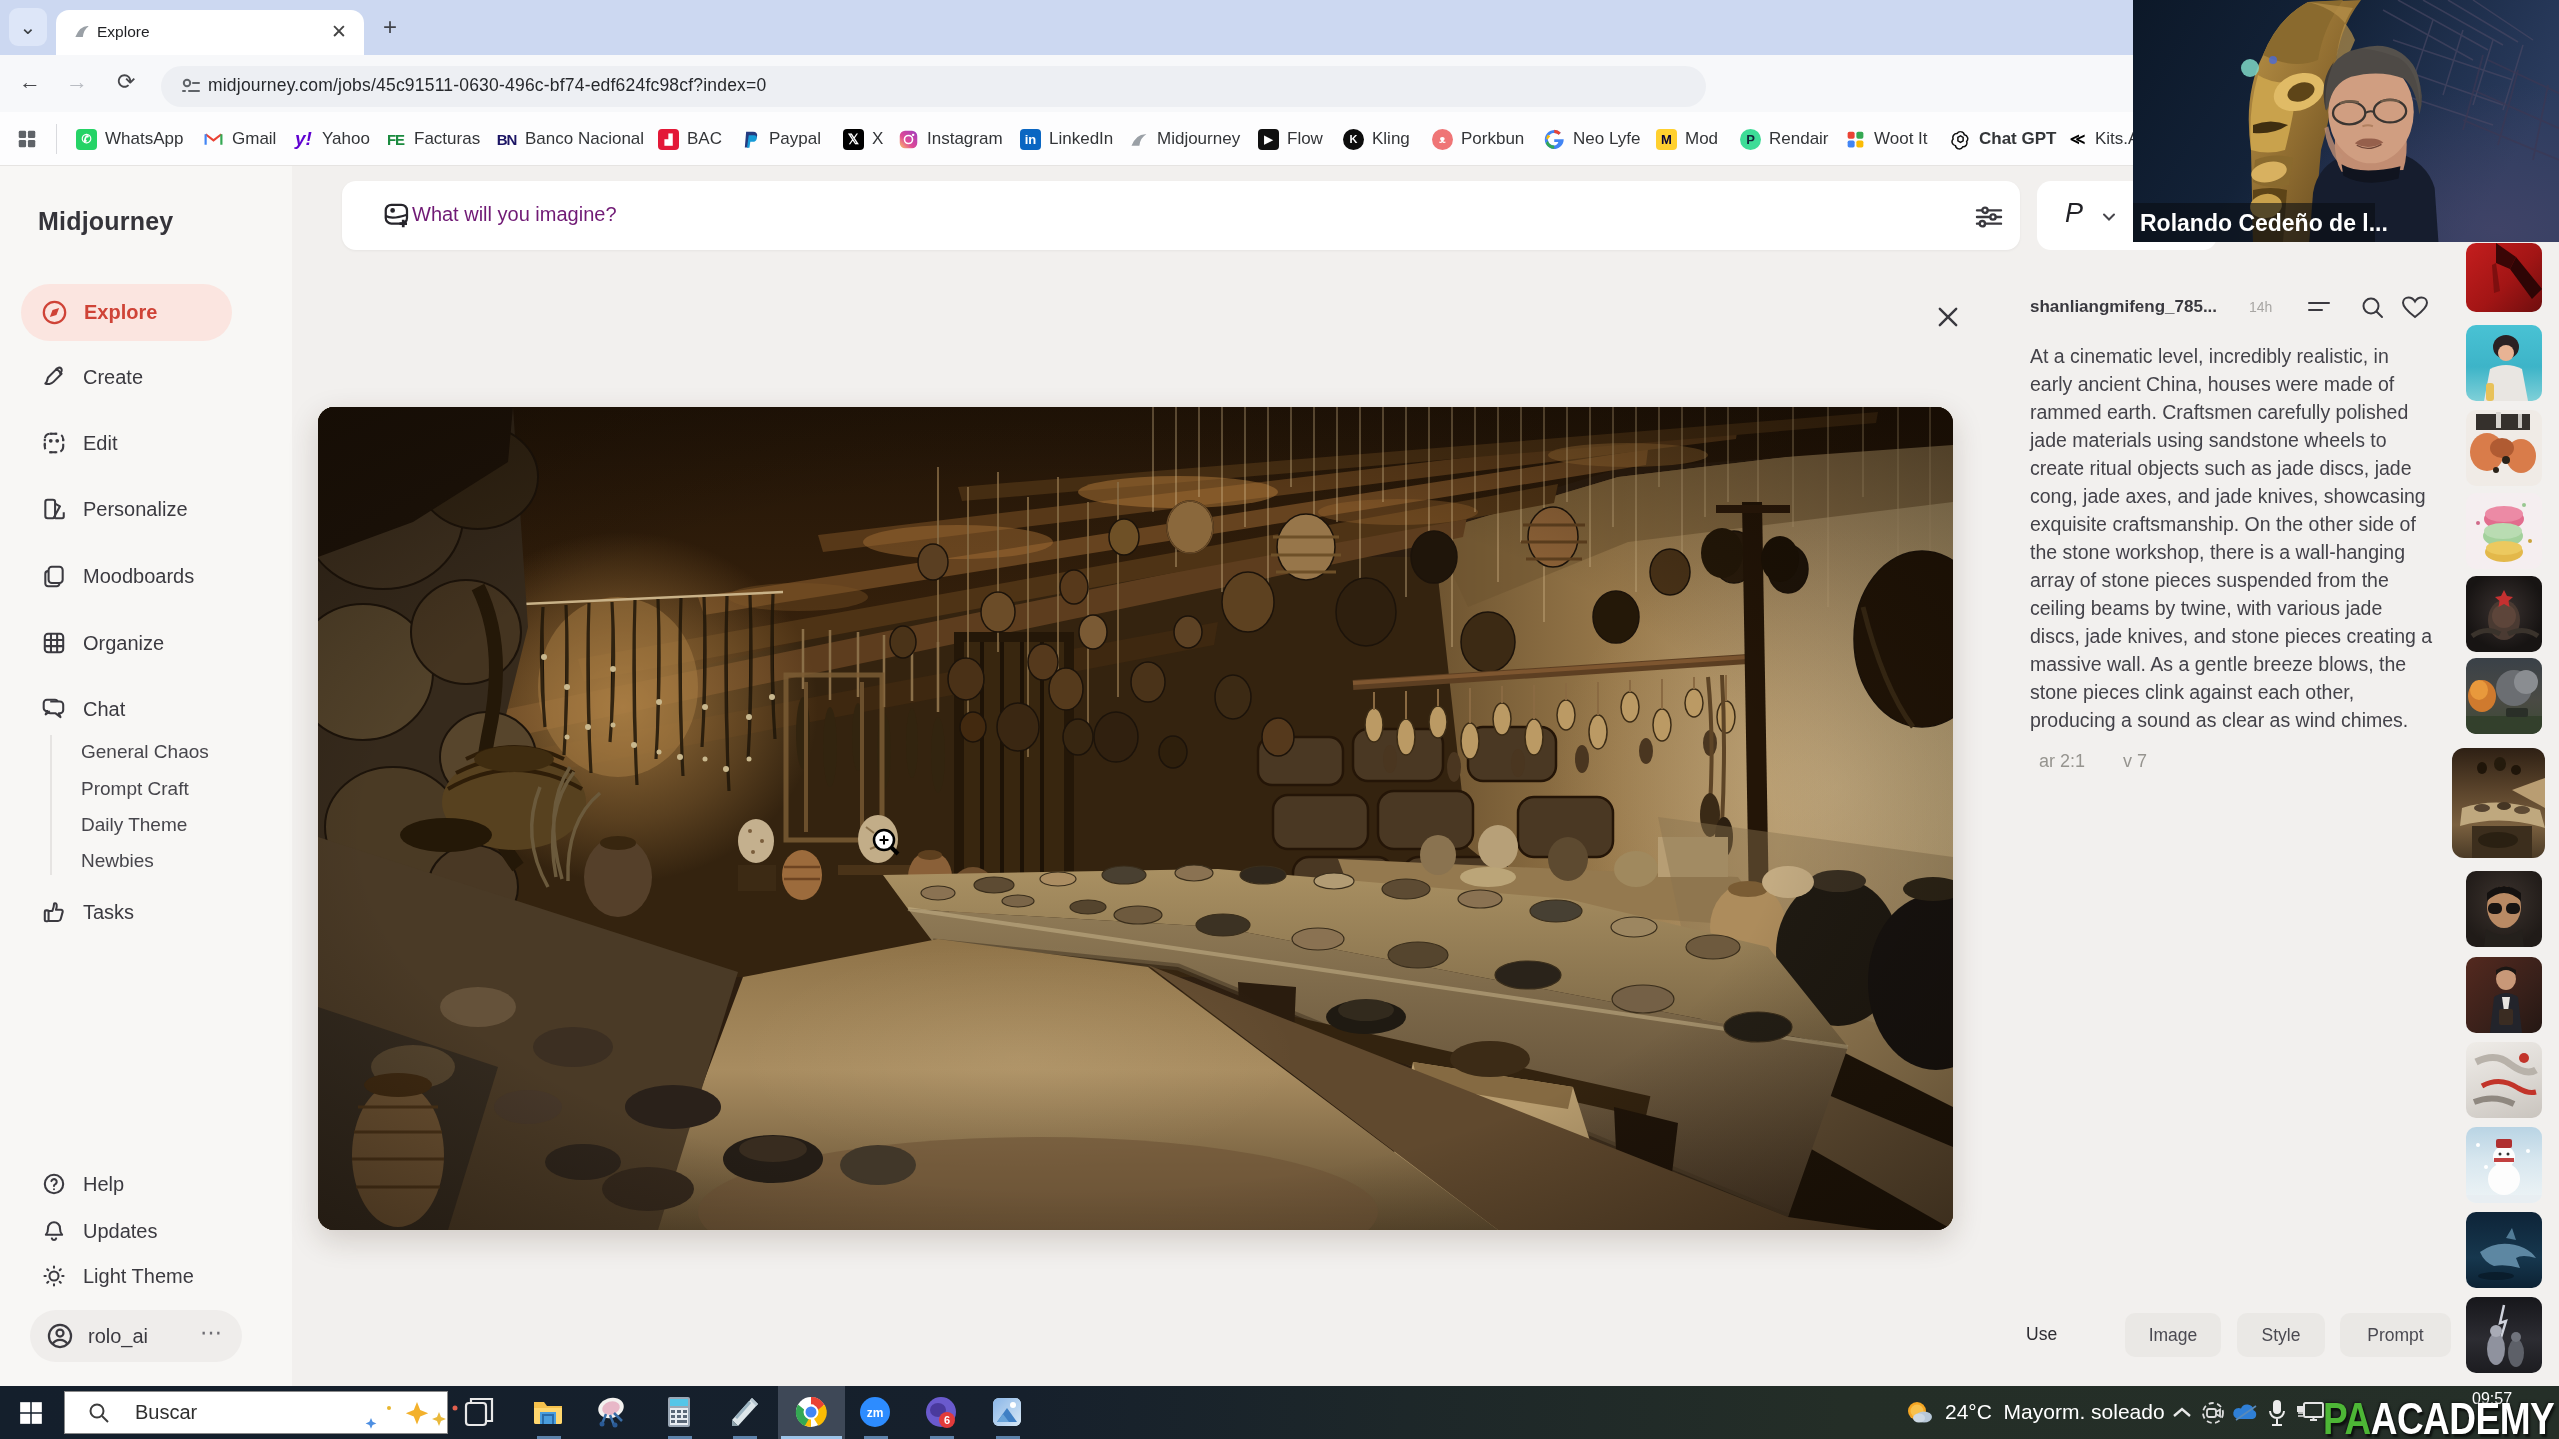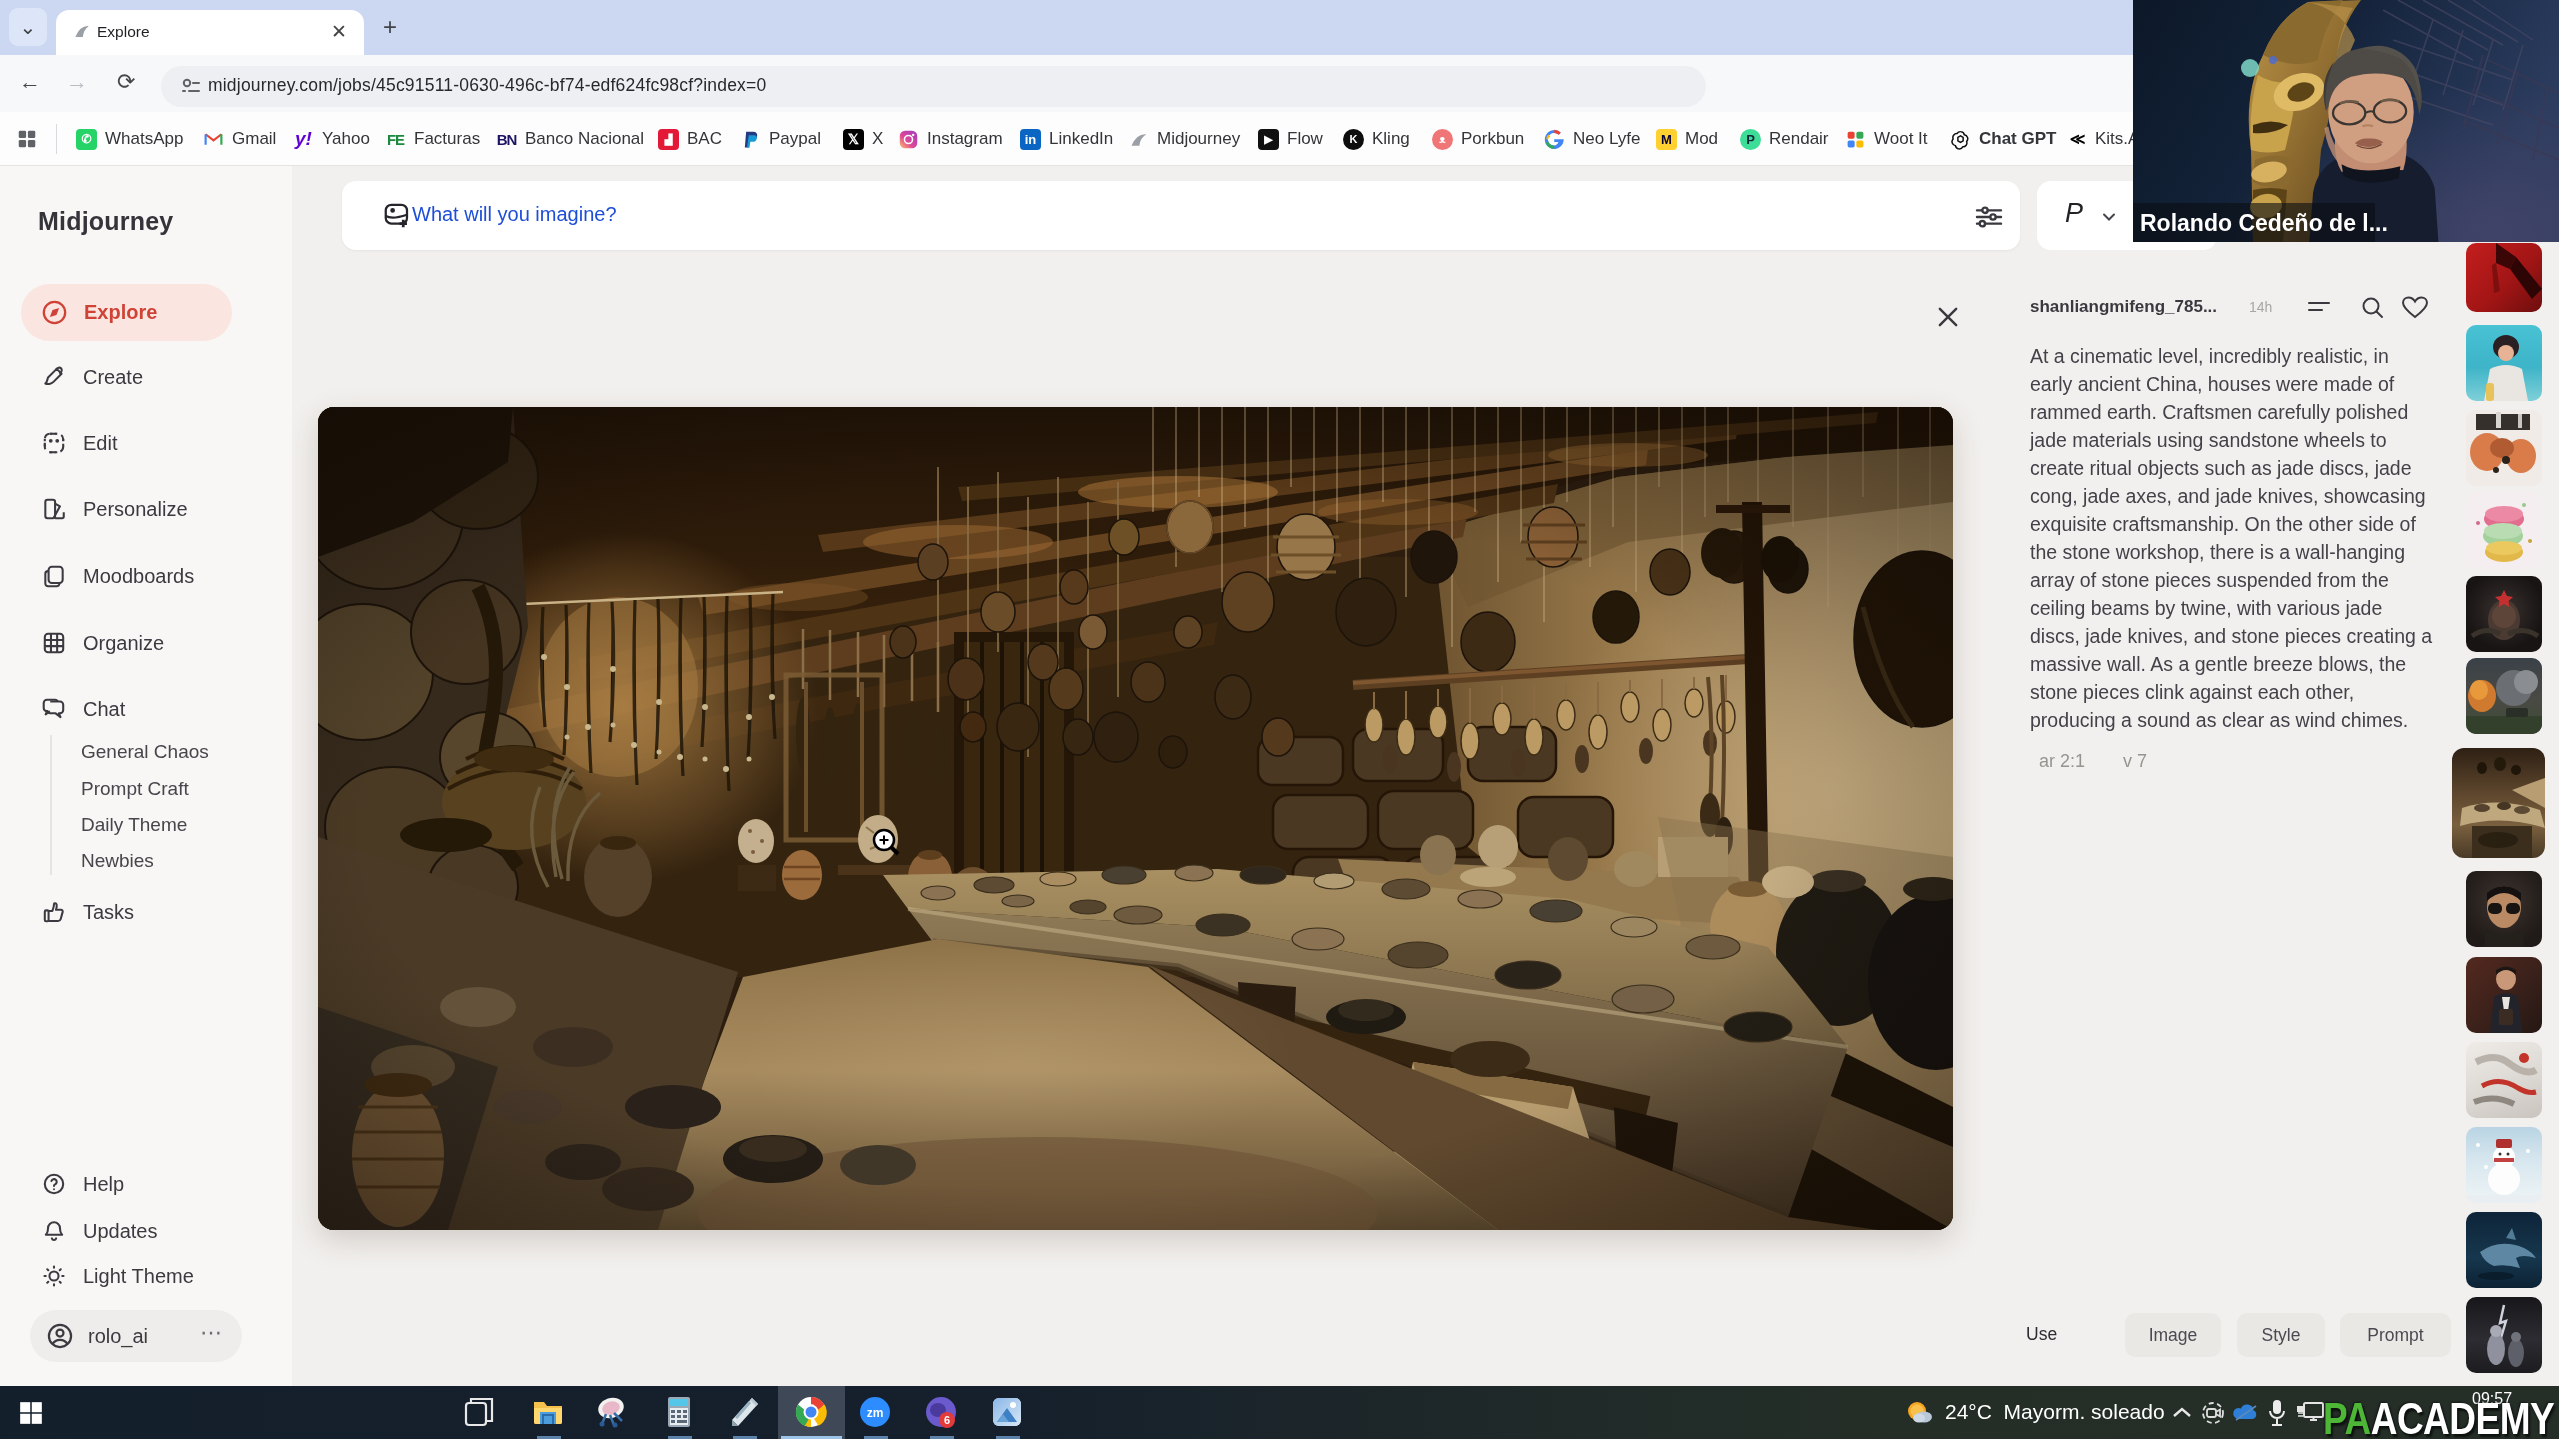--- a/index.html
+++ b/index.html
@@ -33,21 +33,21 @@
   .subitem { position:absolute; left:81px; font-size:19px; color:#47464c; }
   #subline { position:absolute; left:50px; top:569px; width:2px; height:140px; background:#e6e4e2; }
   .botitem { position:absolute; left:21px; width:250px; height:44px; display:flex; align-items:center; }
   .botitem svg { margin-left:20px; flex:none; }
   .botitem .lbl { margin-left:16px; font-size:20px; font-weight:500; color:#3b3a40; }
   #userpill { position:absolute; left:30px; top:1144px; width:212px; height:52px; border-radius:999px; background:#efedeb; display:flex; align-items:center; }
   #userpill .lbl { margin-left:14px; font-size:20px; font-weight:500; color:#3b3a40; }
   #userpill .dots { position:absolute; left:170px; top:10px; font-size:22px; color:#6d6c72; letter-spacing:2px; }
   
   #searchbar { position:absolute; left:342px; top:15px; width:1678px; height:69px; background:#fff; border-radius:14px; box-shadow:0 1px 3px rgba(0,0,0,.05); }
-  #searchbar .ph { position:absolute; left:70px; top:22px; font-size:20px; color:#1d4ed8; }
+  #searchbar .ph { position:absolute; left:70px; top:22px; font-size:20px; color:#701a75; }
   #filtericon { position:absolute; left:1630px; top:20px; }
   #pbtn { position:absolute; left:2037px; top:15px; width:180px; height:69px; background:#fff; border-radius:14px; }
   #pbtn .p { position:absolute; left:28px; top:17px; font-size:27px; font-style:italic; color:#212126; font-weight:500; }
   #pbtn .chev { position:absolute; left:62px; top:26px; }
   
   #closex { position:absolute; left:1934px; top:137px; width:28px; height:28px; }
   
   #mainimg { position:absolute; left:318px; top:241px; width:1635px; height:823px; border-radius:16px; overflow:hidden; box-shadow:0 10px 30px rgba(60,40,20,.18); }
   
   #rp-user { position:absolute; left:2030px; top:131px; font-size:17px; font-weight:600; color:#3a393f; }
@@ -817,20 +817,34 @@
   <text x="7" y="231" font-family="Liberation Sans" font-size="23" font-weight="bold" fill="#ffffff">Rolando Cedeño de l...</text>
 </svg>
 </div>
 <div id="taskbar">
   <svg style="position:absolute;left:18px;top:14px;" width="26" height="26" viewBox="0 0 24 24" fill="#fff">
       <rect x="2" y="2" width="9.3" height="9.3"></rect>
       <rect x="12.7" y="2" width="9.3" height="9.3"></rect>
       <rect x="2" y="12.7" width="9.3" height="9.3"></rect>
       <rect x="12.7" y="12.7" width="9.3" height="9.3"></rect>
     </svg>
+  <div id="tb-search">
+    <svg style="margin-left:22px;" width="24" height="24" viewBox="0 0 24 24" fill="none" stroke="#3c3c3c" stroke-width="2">
+        <circle cx="10" cy="10" r="6.5"></circle>
+        <path d="M15 15 L21 21"></path>
+      </svg>
+    <div class="q">Buscar</div>
+    <svg style="position:absolute;left:290px;top:4px;" width="110" height="36" viewBox="0 0 110 36">
+        <path d="M62 6 l3.2 8 8 3.2 -8 3.2 -3.2 8 -3.2 -8 -8 -3.2 8 -3.2 Z" fill="#f3b12c"></path>
+        <path d="M84 16 l2 5 5 2 -5 2 -2 5 -2 -5 -5 -2 5 -2 Z" fill="#e9b83a"></path>
+        <circle cx="100" cy="12" r="2.5" fill="#e25f4e"></circle>
+        <path d="M16 22 l1.6 3.8 3.8 1.6 -3.8 1.6 -1.6 3.8 -1.6 -3.8 -3.8 -1.6 3.8 -1.6 Z" fill="#4e8fe2"></path>
+        <circle cx="34" cy="12" r="2" fill="#e8b62f"></circle>
+      </svg>
+  </div>
   <svg class="tbicon" style="left:461px;" viewBox="0 0 36 36" fill="none" stroke="#e8e8e8" stroke-width="2.2">
       <rect x="5" y="9" width="20" height="22" rx="3"></rect>
       <path d="M10 9 V5 h21 v22 h-5"></path>
     </svg>
   <div class="tbicon" style="left:530px;"><svg width="36" height="36" viewBox="0 0 36 36">
         <path d="M4 8 h10 l3 4 h15 v16 a2 2 0 0 1 -2 2 h-24 a2 2 0 0 1 -2 -2 Z" fill="#f5c14c"></path>
         <path d="M4 14 h28 v14 a2 2 0 0 1 -2 2 h-24 a2 2 0 0 1 -2 -2 Z" fill="#ffd76e"></path>
         <rect x="10" y="18" width="16" height="12" fill="#4a9ede"></rect>
         <path d="M13 30 v-9 h10 v9" fill="none" stroke="#2a6daa" stroke-width="2"></path>
       </svg></div>

